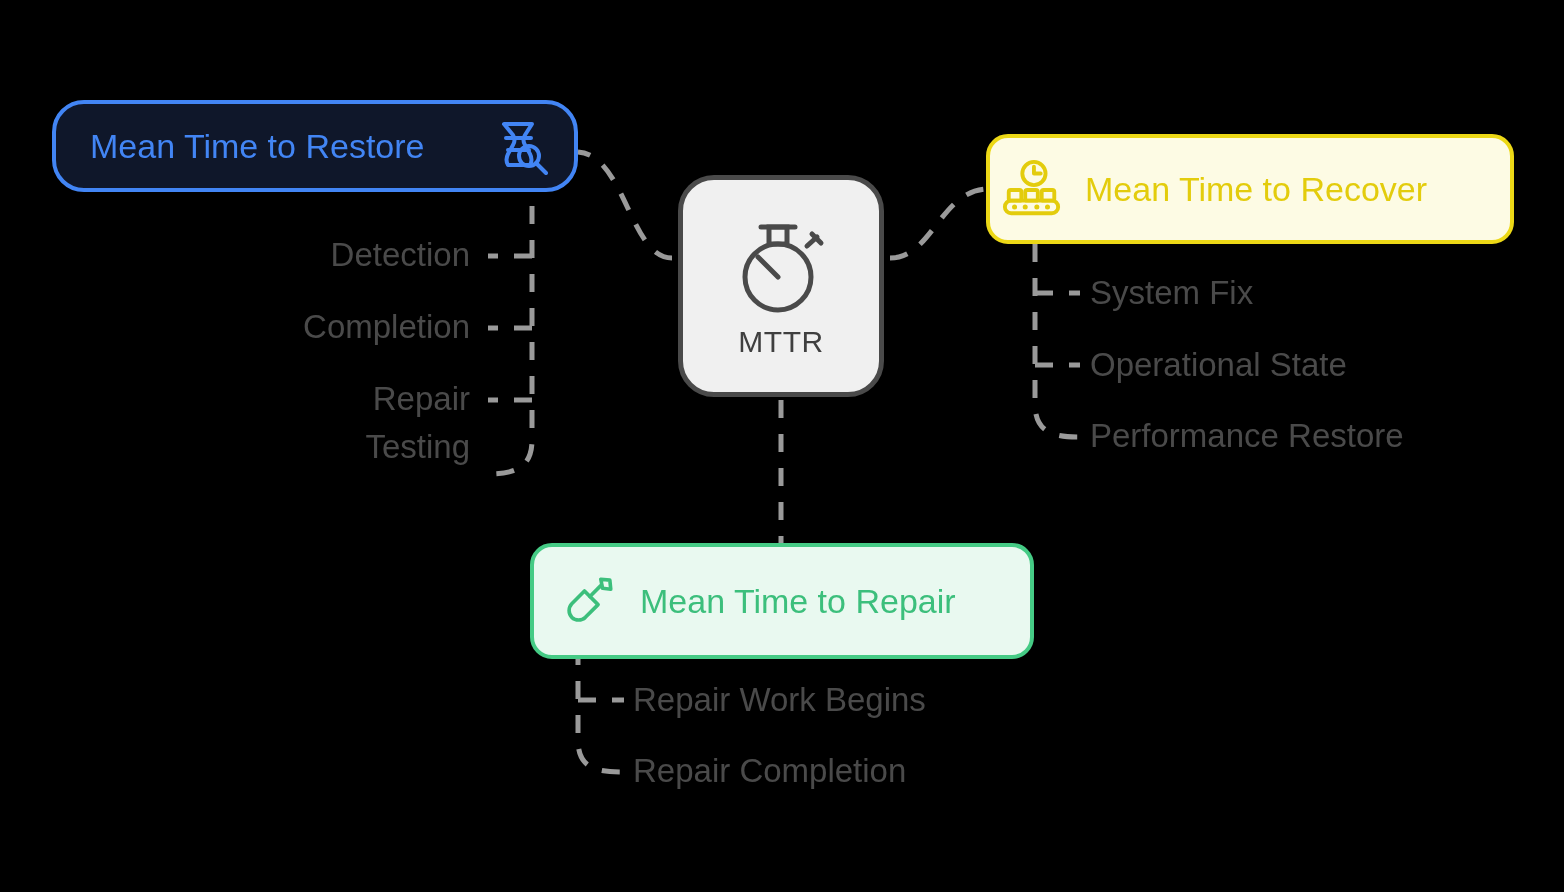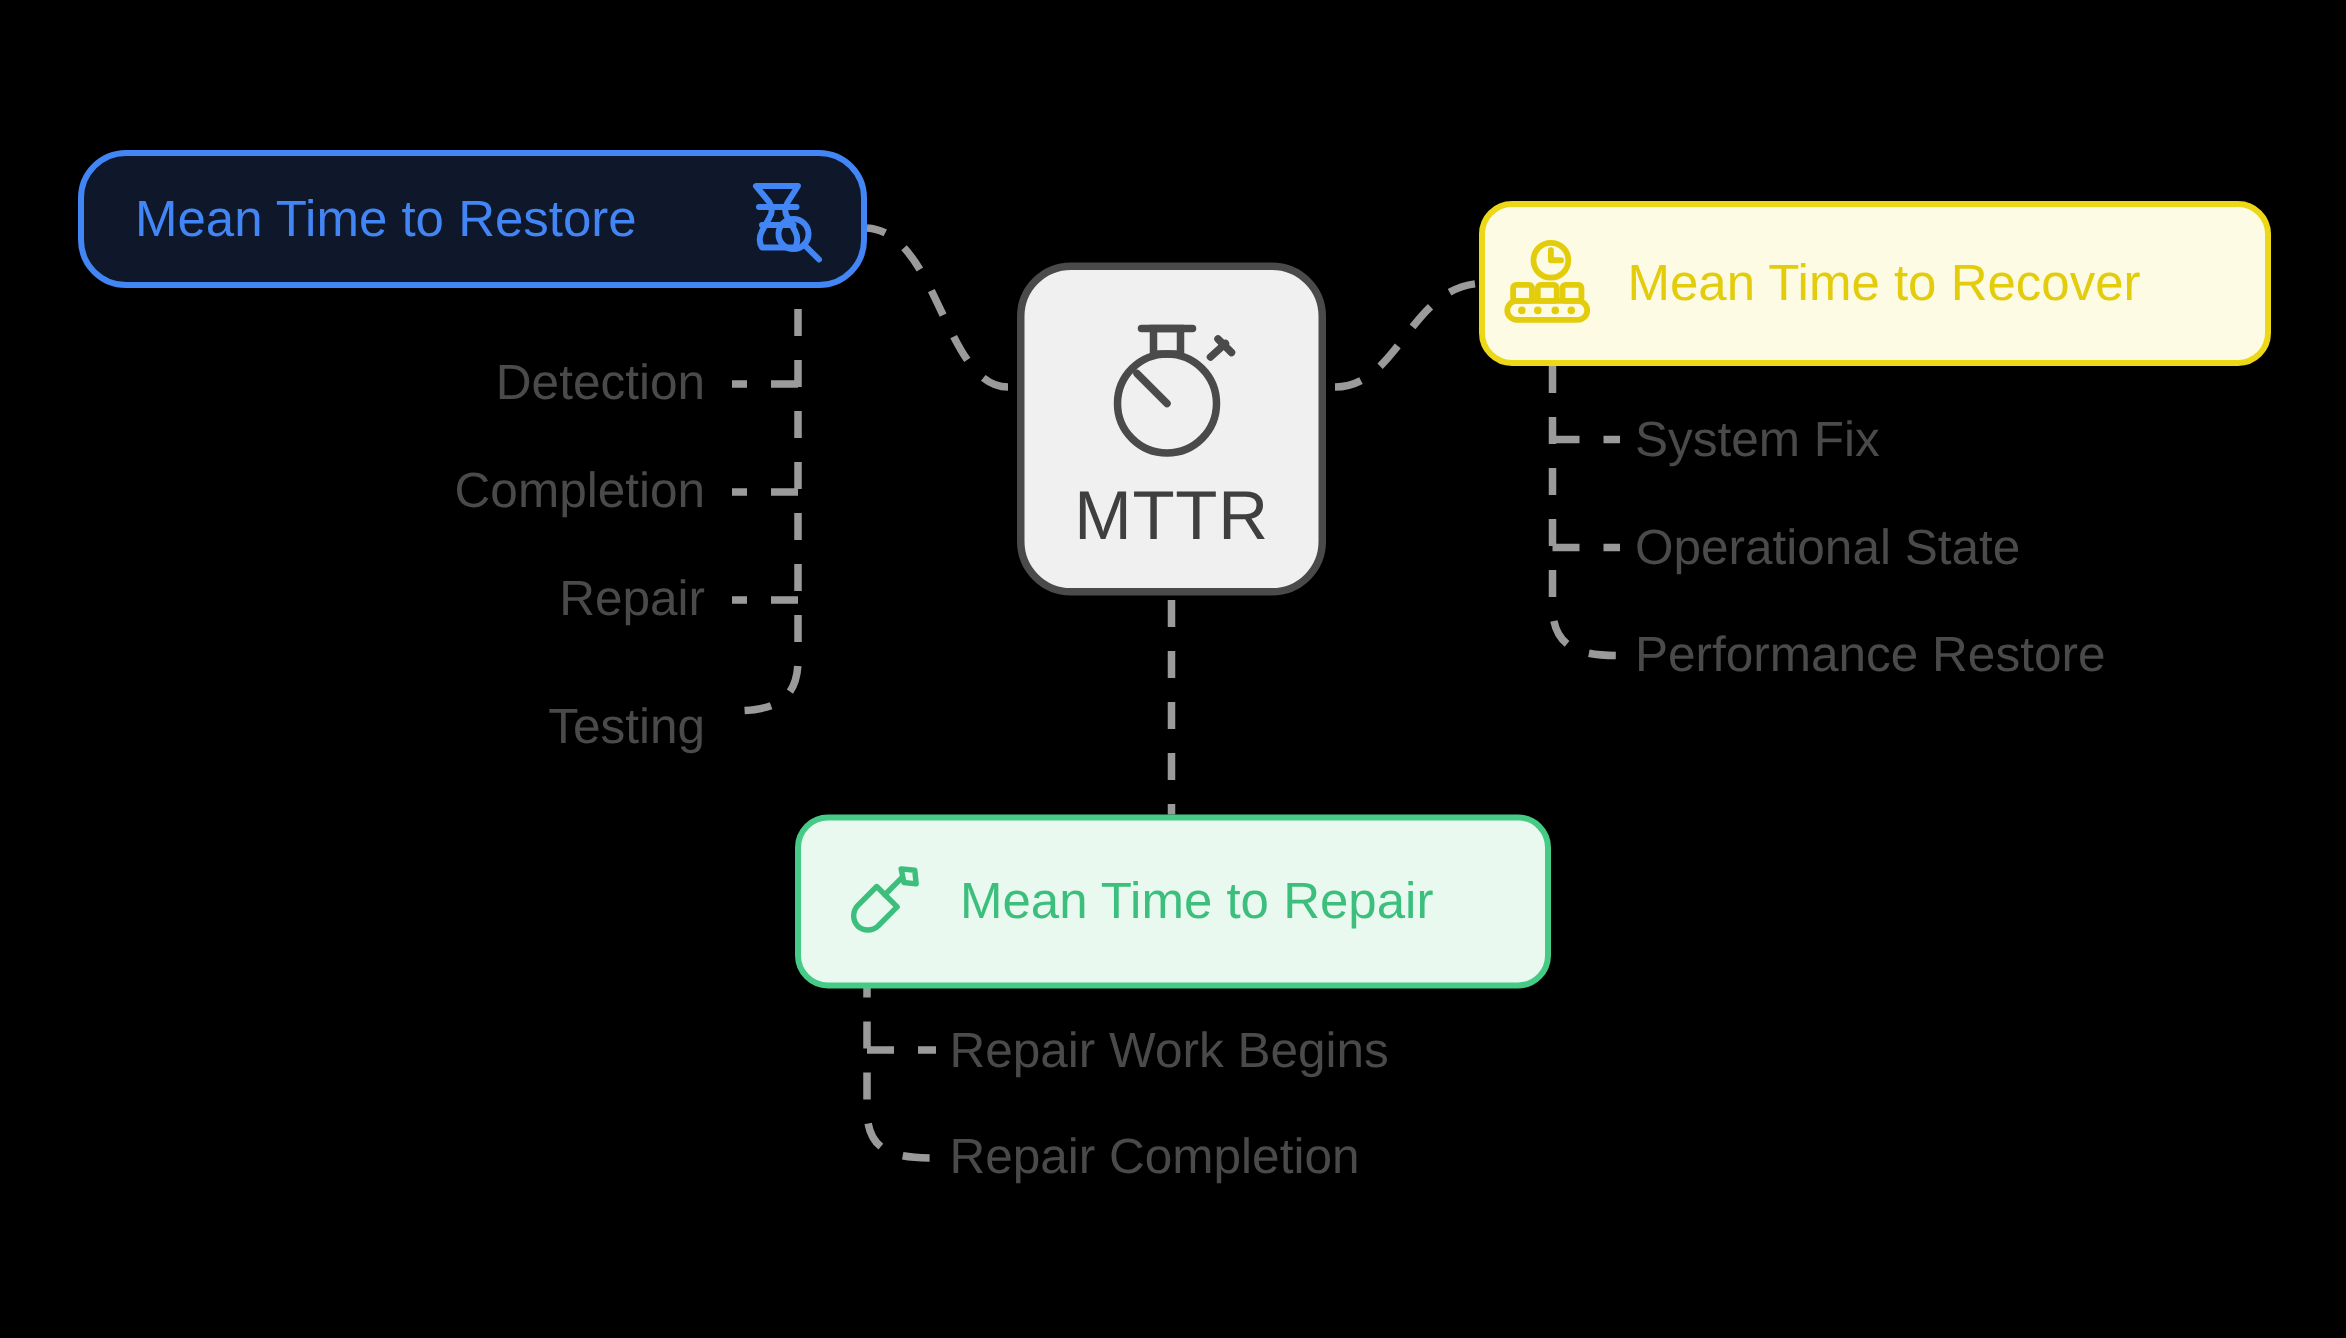--- a/index.html
+++ b/index.html
@@ -38,21 +38,21 @@
     border: 5px solid #4a4a4a;
     border-radius: 36px;
     box-sizing: border-box;
     display: flex;
     flex-direction: column;
     align-items: center;
     justify-content: center;
     gap: 4px;
   }
   .center-node .node-label {
-    font-size: 46px;
+    font-size: 30px;
     color: #3f3f3f;
     letter-spacing: 0.5px;
     line-height: 1;
   }
 
   
   .pill {
     position: absolute;
     box-sizing: border-box;
     display: flex;
@@ -118,21 +118,21 @@
     font-size: 33px;
     color: #4a4a4a;
     line-height: 1;
     white-space: nowrap;
   }
   .leaf.right-align { text-align: center; }
 
   .leaf-l1 { right: 1094px; top: 238px; }
   .leaf-l2 { right: 1094px; top: 310px; }
   .leaf-l3 { right: 1094px; top: 382px; }
-  .leaf-l4 { right: 1094px; top: 467px; margin-left: 40px; }
+  .leaf-l4 { right: 1094px; top: 430px; margin-left: 40px; }
 
   .leaf-r1 { left: 1090px; top: 276px; }
   .leaf-r2 { left: 1090px; top: 348px; }
   .leaf-r3 { left: 1090px; top: 419px; }
 
   .leaf-b1 { left: 633px; top: 683px; }
   .leaf-b2 { left: 633px; top: 754px; }
 </style>
 </head>
 <body>

